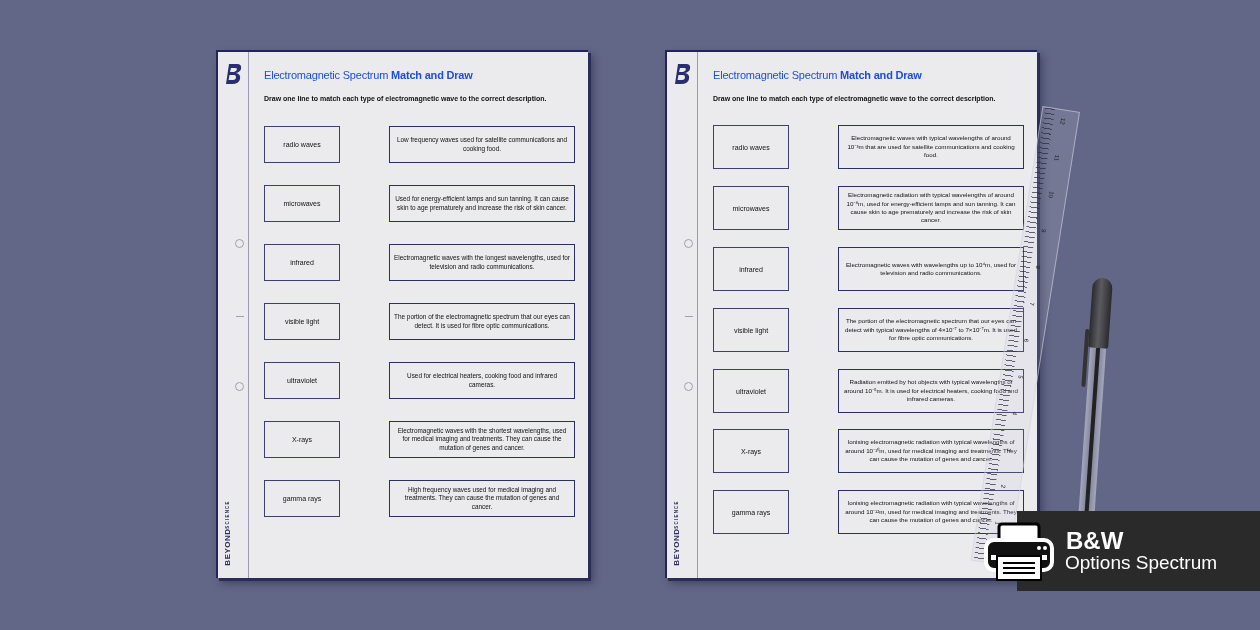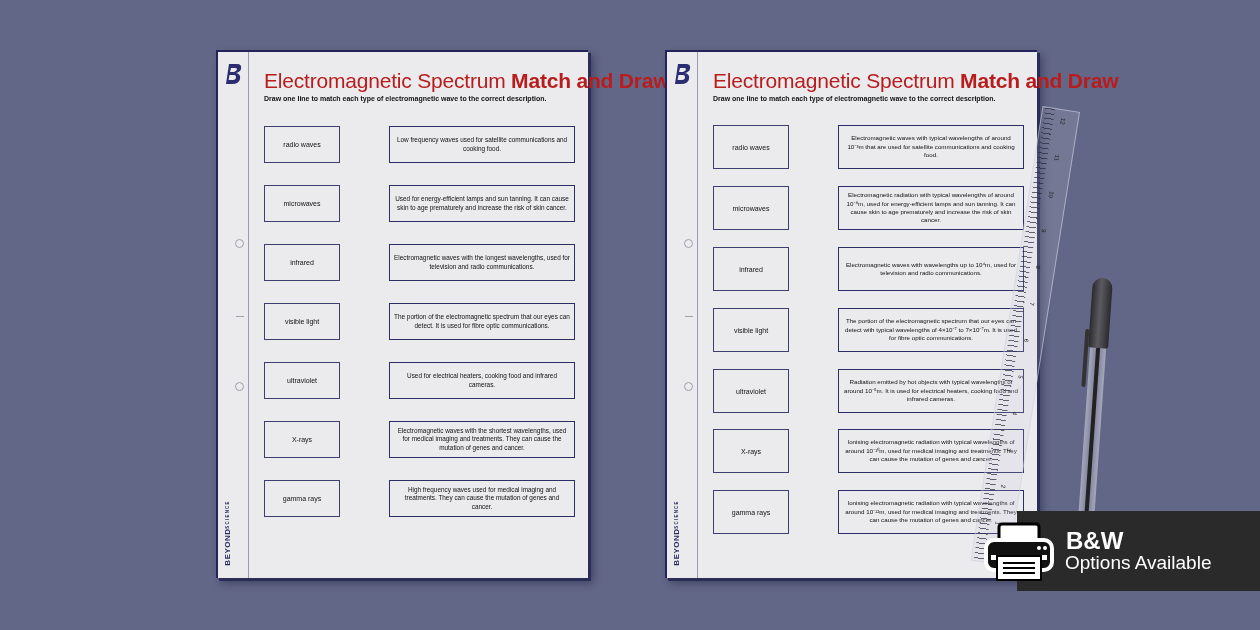--- a/index.html
+++ b/index.html
@@ -31,21 +31,21 @@
     position:absolute; left:18px; width:8px; height:1px; background:#9fa0aa;
   }
   .brand {
     position:absolute; left:5px; bottom:12px;
     writing-mode:vertical-rl; transform:rotate(180deg);
     color:#2a2d5e; font-weight:bold; font-size:8px; letter-spacing:0.5px;
     white-space:nowrap;
   }
   .brand small { font-size:4.5px; letter-spacing:1.2px; margin-left:3px; font-weight:bold; }
   .title {
-    position:absolute; left:46px; top:17px; font-size:21px; color:#b91c1c;
+    position:absolute; left:46px; top:17px; font-size:11px; color:#1d4ed8;
     white-space:nowrap; letter-spacing:-0.2px;
   }
   .title b { font-weight:bold; }
   .instr {
     position:absolute; left:46px; top:43px; font-size:7px; color:#111; font-weight:bold;
     white-space:nowrap;
   }
   .term {
     position:absolute; left:46px; width:76px; height:37px;
     border:1px solid #3c3f70; box-sizing:border-box;
@@ -204,13 +204,13 @@
   <rect x="3" y="18" width="66" height="30" rx="8" fill="#111" stroke="#fff" stroke-width="4"></rect>
   <circle cx="56" cy="26" r="2" fill="#fff"></circle>
     <circle cx="62" cy="26" r="2" fill="#fff"></circle>
   <rect x="8" y="33" width="56" height="5" fill="#fff"></rect>
   <rect x="14" y="34" width="44" height="24" fill="#fff" stroke="#000" stroke-width="2"></rect>
   <line x1="20" y1="41" x2="52" y2="41" stroke="#000" stroke-width="2"></line>
   <line x1="20" y1="46" x2="52" y2="46" stroke="#000" stroke-width="2"></line>
   <line x1="20" y1="51" x2="52" y2="51" stroke="#000" stroke-width="2"></line>
 </svg>
 <div class="bw-title">B&amp;W</div>
-<div class="bw-sub">Options Available</div>
+<div class="bw-sub">Options Spectrum</div>
 
 </body></html>

